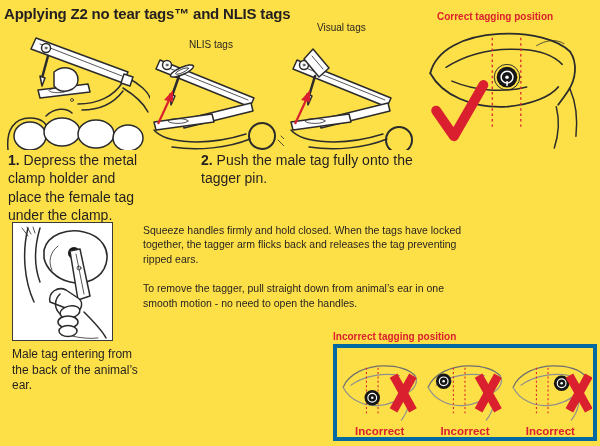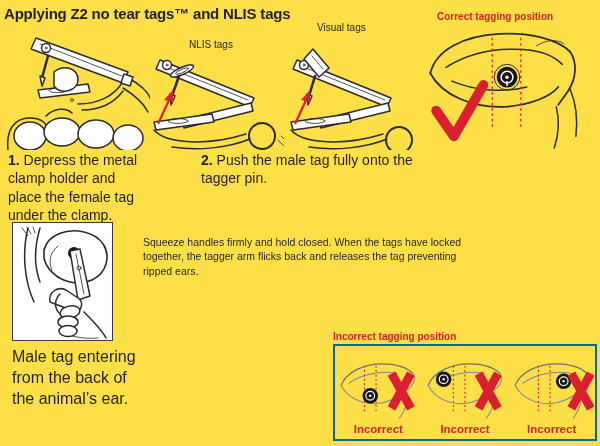--- a/index.html
+++ b/index.html
@@ -5,26 +5,26 @@
   :root { --red:#da202e; --ink:#231f20; }
   * { margin:0; padding:0; box-sizing:border-box; }
   body { background:#fff; font-family:"Liberation Sans", sans-serif; color:var(--ink); }
   .page { position:relative; width:600px; height:446px; background:#fde047; overflow:hidden; }
   .abs { position:absolute; }
   .page-title { font-size:15px; font-weight:bold; letter-spacing:-0.2px; }
   .step-text { font-size:14px; line-height:1.32; }
   .step-num { font-weight:bold; }
   .red-label { color:var(--red); font-weight:bold; font-size:10px; }
   .small-label { font-size:10px; font-weight:normal;padding-left:30px; }
-  .caption { font-size:16px; line-height:1.3; }
+  .caption { font-size:12px; line-height:1.3; }
   .fig-box { border:1.5px solid #3a3a3a; background:#fff; }
   .s4-heading { font-size:10.5px; font-weight:bold; line-height:1.38; }
-  .s4-para { font-size:10.5px; line-height:1.38; margin-top:16px; }
+  .s4-para { font-size:10.5px; line-height:1.38; margin-top:4px; }
   .s4-para.gap { margin-top:15px; }
-  .inc-box { border:2px solid #0369a1; display:flex; justify-content:space-around; align-items:center; padding-top:8px; }
+  .inc-box { border:4px solid #0369a1; display:flex; justify-content:space-around; align-items:flex-end; padding-top:8px; }
   .inc-cell { display:flex; flex-direction:column; align-items:center; width:86px; }
   .inc-label { color:var(--red); font-weight:bold; font-size:11.5px; margin-top:1px; }
   svg { display:block; }
   .ink { stroke:#2b2b2b; fill:none; stroke-width:1.5; stroke-linecap:round; stroke-linejoin:round; }
   .ink-thin { stroke:#2b2b2b; fill:none; stroke-width:0.8; stroke-linecap:round; }
   .ink-fill { stroke:#2b2b2b; fill:#fff; stroke-width:1.5; stroke-linejoin:round; }
   .gray { stroke:#8f8f8f; fill:none; stroke-width:1.2; stroke-linecap:round; stroke-linejoin:round; }
   .gray2 { stroke:#6e6e6e; fill:none; stroke-width:1.2; stroke-linecap:round; }
   .redline { stroke:var(--red); fill:none; }
   .redfill { fill:var(--red); stroke:none; }
@@ -208,20 +208,21 @@
         <path class="ink" d="M70,88 C80,98 88,106 92,114"></path>
         <path class="ink-thin" d="M58,112 C66,114 76,115 84,114"></path>
       </g>
     </svg>
   </div>
 
   <div class="abs caption" style="left:12px; top:347px; width:138px;">Male tag entering from the back of the animal’s ear.</div>
 
   <div class="abs" style="left:143px; top:219px; width:320px;">
     <p class="s4-para">Squeeze handles firmly and hold closed. When the tags have locked together, the tagger arm flicks back and releases the tag preventing ripped ears.</p>
+    <p class="s4-para gap">To remove the tagger, pull straight down from animal’s ear in one smooth motion - no need to open the handles.</p>
   </div>
 
   <div class="abs red-label" style="left:333px; top:331px; width:264px; ">Incorrect tagging position</div>
 
   <div class="abs inc-box" style="left:333px; top:344px; width:264px; height:97px;">
 
     <div class="inc-cell">
       <svg width="84" height="64" viewBox="0 0 84 66">
         <g>
           <path class="gray2" d="M4,28 C10,14 28,6 46,6 C60,6 72,10 78,16"></path>

